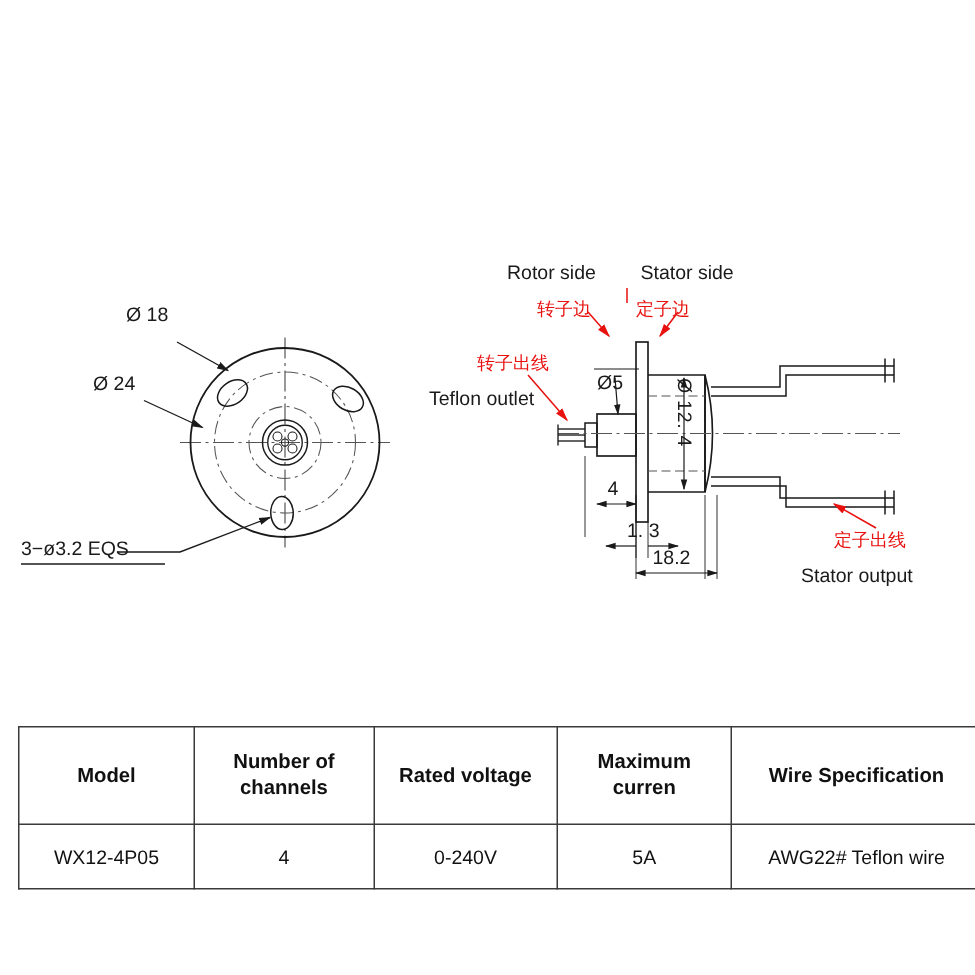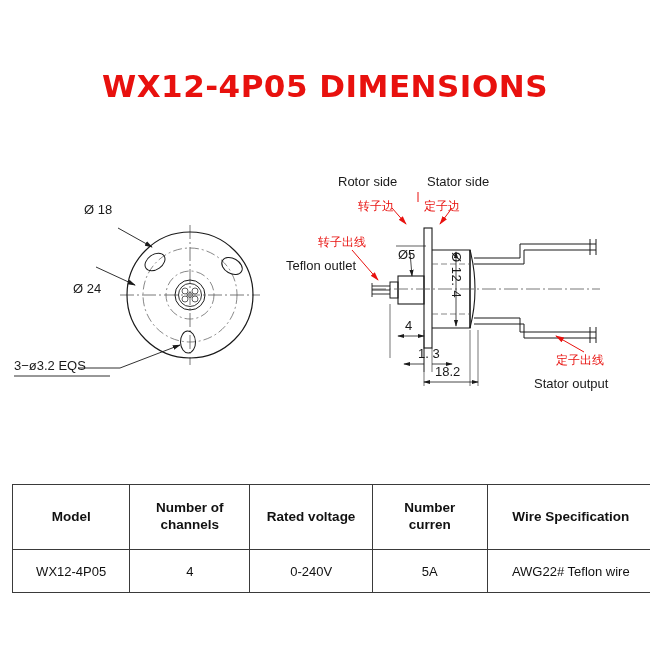--- a/index.html
+++ b/index.html
@@ -82,21 +82,20 @@
   .col2 { width: 115px; }
   .col3 { width: 120px; }
   .col4 { width: 110px; }
   .col5 { width: 166px; }
 </style>
 </head>
 <body>
 
 <div id="page">
 
-  <div id="title">WX12-4P05 DIMENSIONS</div>
 
   <div id="drawing">
 
     <svg width="650" height="320" viewBox="0 0 650 320" style="position:absolute;left:0;top:0;">
       <defs>
         <marker id="arrL" markerWidth="9" markerHeight="7" refX="8" refY="3.5" orient="auto">
           <polygon points="9,3.5 0,0.8 0,6.2" fill="#1a1a1a"></polygon>
         </marker>
         <marker id="arrR" markerWidth="9" markerHeight="7" refX="1" refY="3.5" orient="auto">
           <polygon points="0,3.5 9,0.8 9,6.2" fill="#1a1a1a"></polygon>
@@ -213,21 +212,21 @@
 
         <path d="M392 68 L406 84" stroke="#e8110e" stroke-width="1" marker-end="url(#arrRed)"></path>
 
         <path d="M452 68 L440 84" stroke="#e8110e" stroke-width="1" marker-end="url(#arrRed)"></path>
 
         <path d="M418 52 L418 62" stroke="#e8110e" stroke-width="1"></path>
       </g>
     </svg>
 
     <div class="lbl lbl-m" style="left:84px; top:62px;">Ø 18</div>
-    <div class="lbl lbl-m" style="left:73px; top:108px;margin-top:33px;">Ø 24</div>
+    <div class="lbl lbl-m" style="left:62px; top:108px;">Ø 24</div>
     <div class="lbl lbl-m" style="left:14px; top:218px;">3−ø3.2  EQS</div>
 
     <div class="lbl lbl-m" style="left:338px; top:34px;">Rotor side</div>
     <div class="lbl lbl-m" style="left:427px; top:34px;">Stator side</div>
     <div class="lbl lbl-cn" style="left:358px; top:58px; color:#e8110e;">转子边</div>
     <div class="lbl lbl-cn" style="left:424px; top:58px; color:#e8110e;text-align:right;">定子边</div>
 
     <div class="lbl lbl-cn" style="left:318px; top:94px; color:#e8110e;">转子出线</div>
     <div class="lbl lbl-m" style="left:286px; top:118px;">Teflon outlet</div>
 
@@ -248,21 +247,21 @@
           <span>Model</span>
         </th>
         <th class="col2">
           <span>Number of</span><br>
           <span>channels</span>
         </th>
         <th class="col3">
           <span>Rated voltage</span>
         </th>
         <th class="col4">
-          <span>Number</span><br>
+          <span>Maximum</span><br>
           <span>curren</span>
         </th>
         <th class="col5">
           <span>Wire Specification</span>
         </th>
       </tr>
     </thead>
     <tbody>
       <tr>
         <td>WX12-4P05</td>

